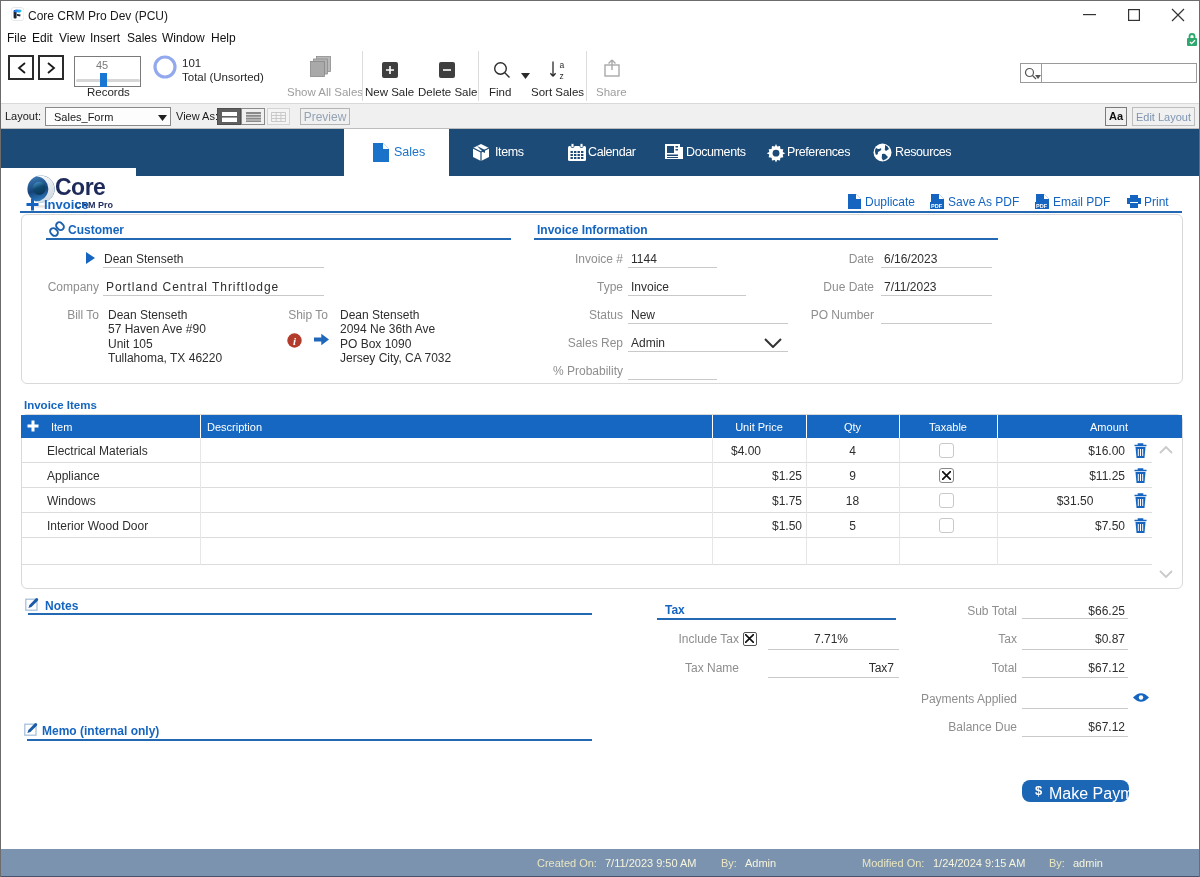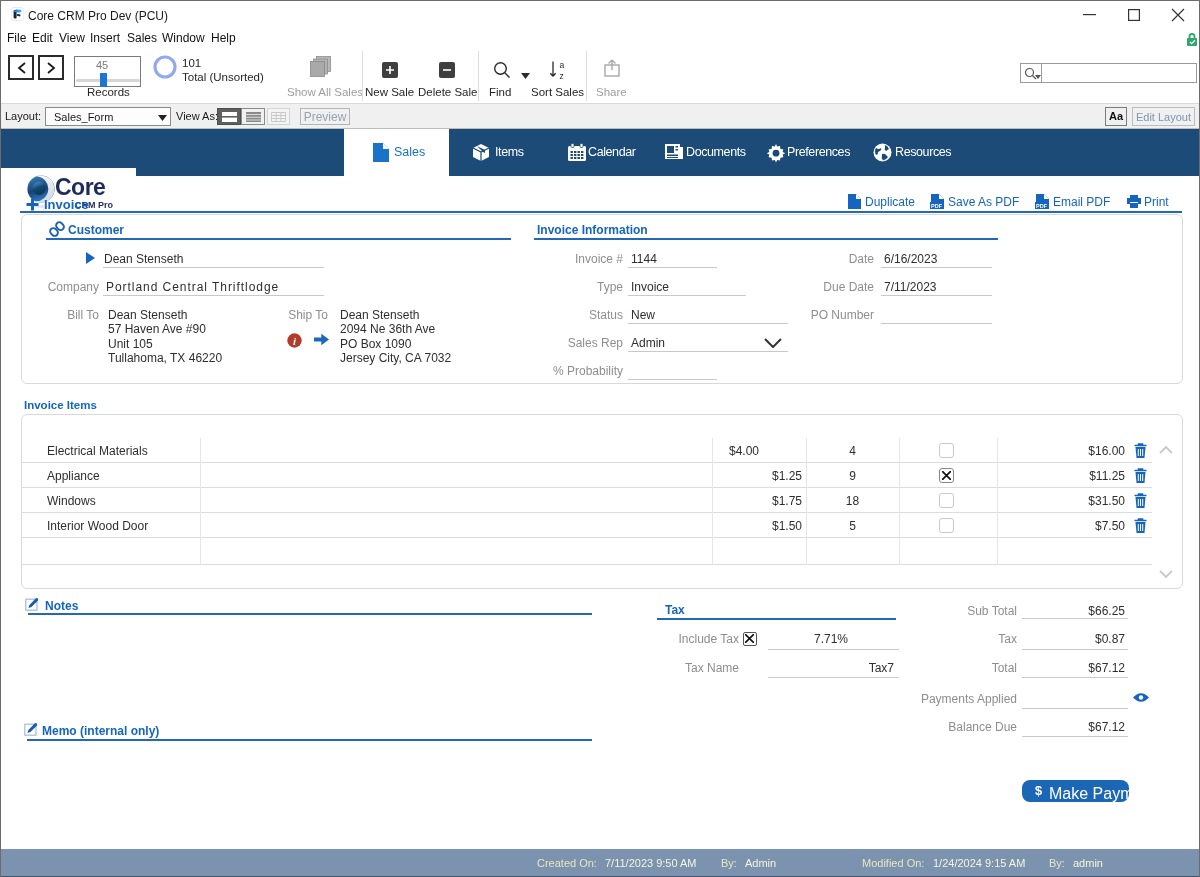--- a/index.html
+++ b/index.html
@@ -362,37 +362,53 @@
   <div class="abs fvalue" style="left:883px;top:251px">6/16/2023</div>
   <div class="abs funder" style="left:880px;top:266px;width:111px"></div>
   <div class="abs flabel" style="left:773px;top:279px;width:100px">Due Date</div>
   <div class="abs fvalue" style="left:883px;top:279px">7/11/2023</div>
   <div class="abs funder" style="left:880px;top:294px;width:111px"></div>
   <div class="abs flabel" style="left:773px;top:307px;width:100px">PO Number</div>
   <div class="abs funder" style="left:880px;top:322px;width:111px"></div>
 
   <div class="abs bluehead" style="left:23px;top:398px;font-size:11.5px">Invoice Items</div>
   <div class="abs card" style="left:20px;top:413px;width:1162px;height:175px"></div>
+  <div class="abs" id="thead">
+    <svg class="abs" style="left:6px;top:5px" width="12" height="12" viewBox="0 0 12 12">
+        <path d="M6 0.5 v11 M0.5 6 h11" stroke="#fff" stroke-width="3"></path>
+      </svg>
+    <div class="abs" style="left:30px;top:6px">Item</div>
+    <div class="abs" style="left:186px;top:6px">Description</div>
+    <div class="abs" style="left:691px;top:6px;width:94px;text-align:center">Unit Price</div>
+    <div class="abs" style="left:785px;top:6px;width:93px;text-align:center">Qty</div>
+    <div class="abs" style="left:878px;top:6px;width:98px;text-align:center">Taxable</div>
+    <div class="abs" style="left:1038px;top:6px;width:100px;text-align:center">Amount</div>
+    <div class="hsep" style="left:179px"></div>
+    <div class="hsep" style="left:691px"></div>
+    <div class="hsep" style="left:785px"></div>
+    <div class="hsep" style="left:878px"></div>
+    <div class="hsep" style="left:976px"></div>
+  </div>
 
   <div class="abs" style="left:20px;top:437px;width:1162px;height:124px">
 
     <div class="rowline" style="top:0"></div>
     <div class="rowline" style="top:25px"></div>
     <div class="rowline" style="top:50px"></div>
     <div class="rowline" style="top:75px"></div>
     <div class="rowline" style="top:100px;height:27px"></div>
 
     <div class="csep" style="left:179px;height:127px"></div>
     <div class="csep" style="left:691px;height:127px"></div>
     <div class="csep" style="left:785px;height:127px"></div>
     <div class="csep" style="left:878px;height:127px"></div>
     <div class="csep" style="left:976px;height:127px"></div>
 
     <div class="cellv" style="left:26px;top:6px">Electrical Materials</div>
-    <div class="cellv" style="left:678px;top:6px;width:90px;text-align:center">$4.00</div>
+    <div class="cellv" style="left:650px;top:6px;width:90px;text-align:right">$4.00</div>
     <div class="cellv" style="left:785px;top:6px;width:93px;text-align:center">4</div>
     <div class="abs cbx" style="left:918px;top:5px"></div>
     <div class="cellv" style="left:1004px;top:6px;width:100px;text-align:right">$16.00</div>
     <svg class="abs trash" style="left:1113px;top:5px" width="13" height="15" viewBox="0 0 13 15">
         <path d="M0.5 2.5 h12 M4.5 2.5 v-1.5 h4 v1.5" stroke="#1565c0" stroke-width="1.6" fill="none"></path>
         <path d="M1.5 4 h10 l-1 11 h-8 Z" fill="#1565c0"></path>
         <path d="M4.3 6 v7 M6.5 6 v7 M8.7 6 v7" stroke="#fff" stroke-width="1"></path>
       </svg>
 
     <div class="cellv" style="left:26px;top:31px">Appliance</div>
@@ -407,21 +423,21 @@
     <svg class="abs trash" style="left:1113px;top:30px" width="13" height="15" viewBox="0 0 13 15">
         <path d="M0.5 2.5 h12 M4.5 2.5 v-1.5 h4 v1.5" stroke="#1565c0" stroke-width="1.6" fill="none"></path>
         <path d="M1.5 4 h10 l-1 11 h-8 Z" fill="#1565c0"></path>
         <path d="M4.3 6 v7 M6.5 6 v7 M8.7 6 v7" stroke="#fff" stroke-width="1"></path>
       </svg>
 
     <div class="cellv" style="left:26px;top:56px">Windows</div>
     <div class="cellv" style="left:691px;top:56px;width:90px;text-align:right">$1.75</div>
     <div class="cellv" style="left:785px;top:56px;width:93px;text-align:center">18</div>
     <div class="abs cbx" style="left:918px;top:55px"></div>
-    <div class="cellv" style="left:1004px;top:56px;width:100px;text-align:right">$31.50</div>
+    <div class="cellv" style="left:1004px;top:56px;width:100px;text-align:center">$31.50</div>
     <svg class="abs trash" style="left:1113px;top:55px" width="13" height="15" viewBox="0 0 13 15">
         <path d="M0.5 2.5 h12 M4.5 2.5 v-1.5 h4 v1.5" stroke="#1565c0" stroke-width="1.6" fill="none"></path>
         <path d="M1.5 4 h10 l-1 11 h-8 Z" fill="#1565c0"></path>
         <path d="M4.3 6 v7 M6.5 6 v7 M8.7 6 v7" stroke="#fff" stroke-width="1"></path>
       </svg>
 
     <div class="cellv" style="left:26px;top:81px">Interior Wood Door</div>
     <div class="cellv" style="left:691px;top:81px;width:90px;text-align:right">$1.50</div>
     <div class="cellv" style="left:785px;top:81px;width:93px;text-align:center">5</div>
     <div class="abs cbx" style="left:918px;top:80px"></div>

